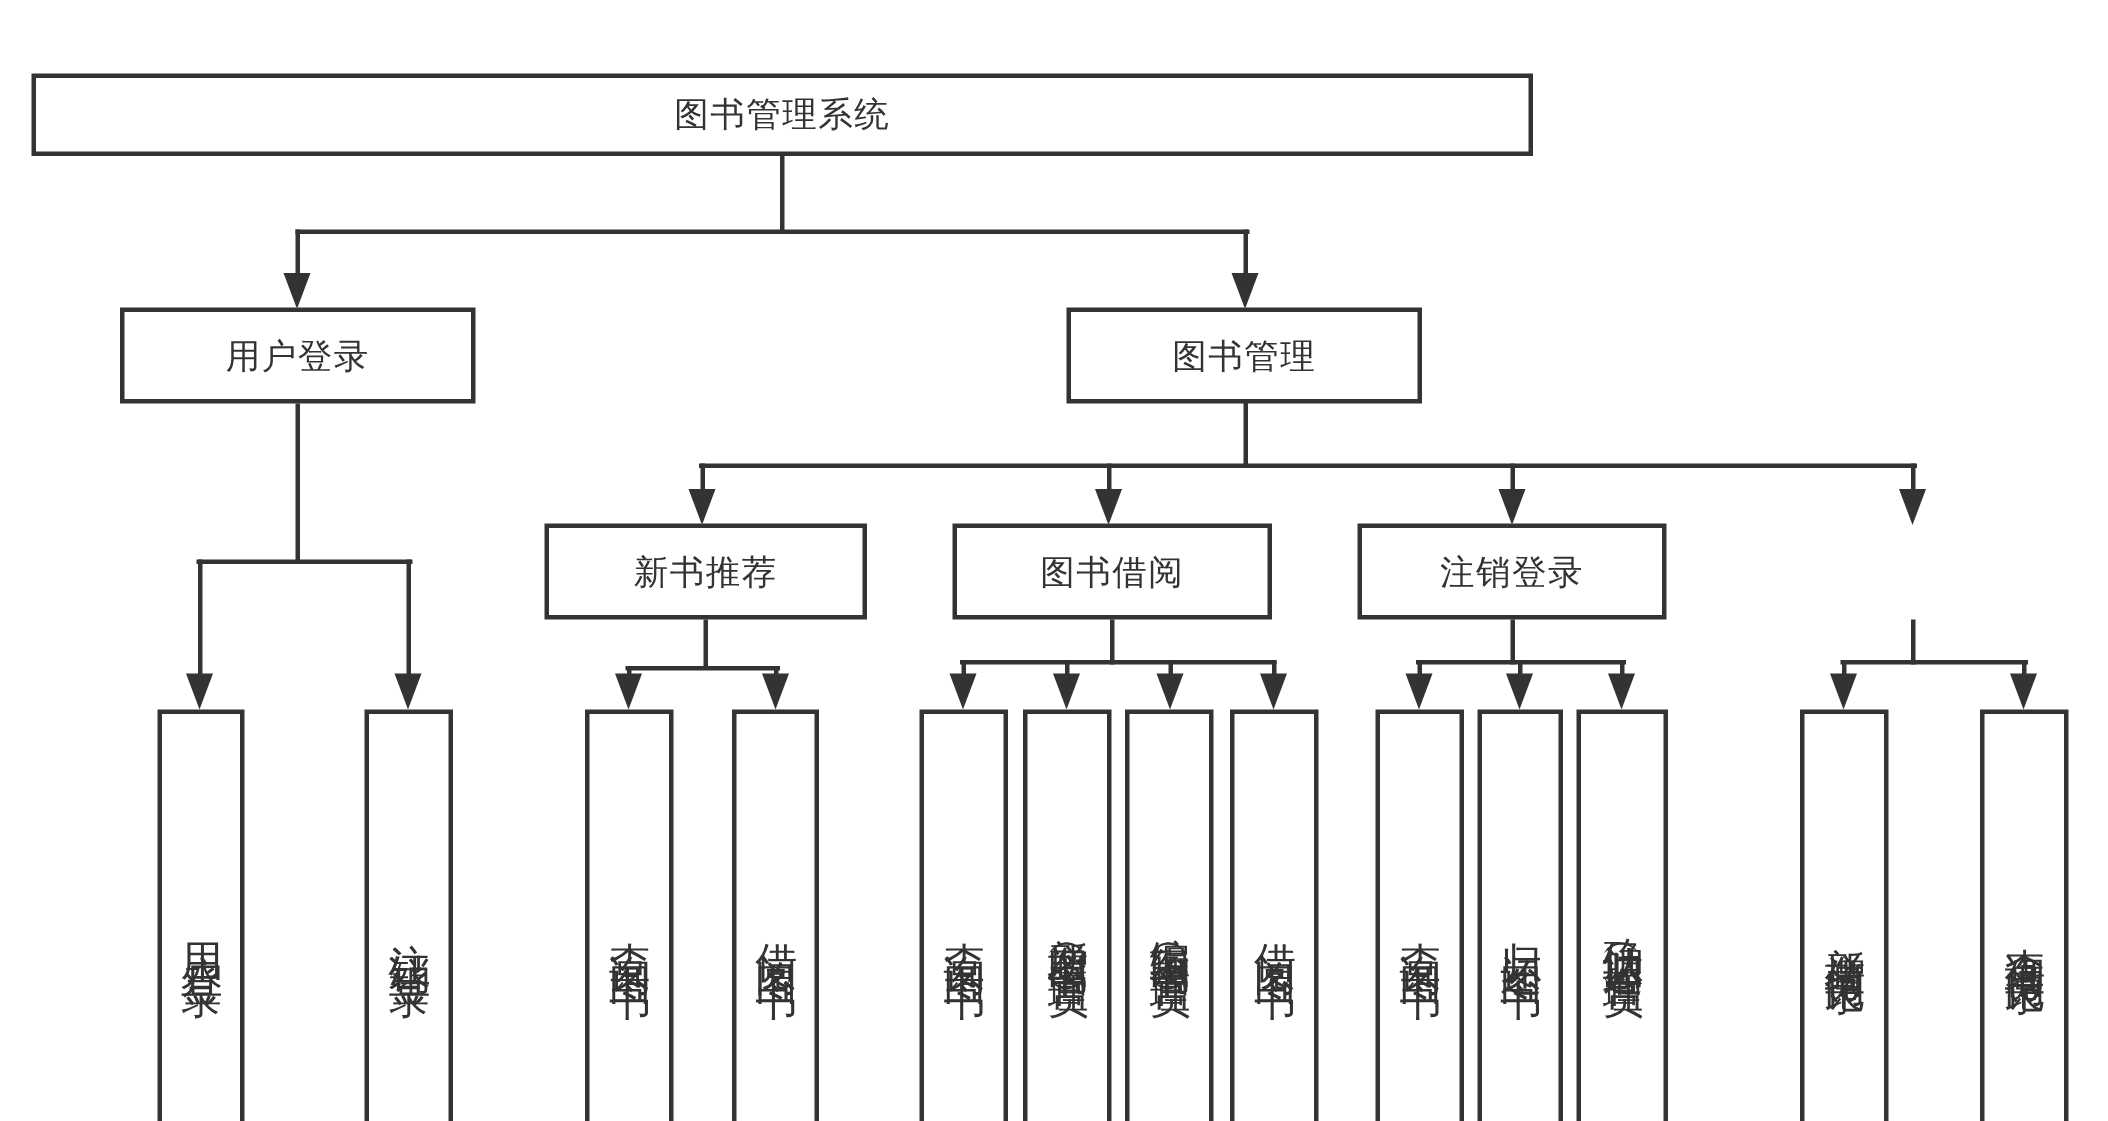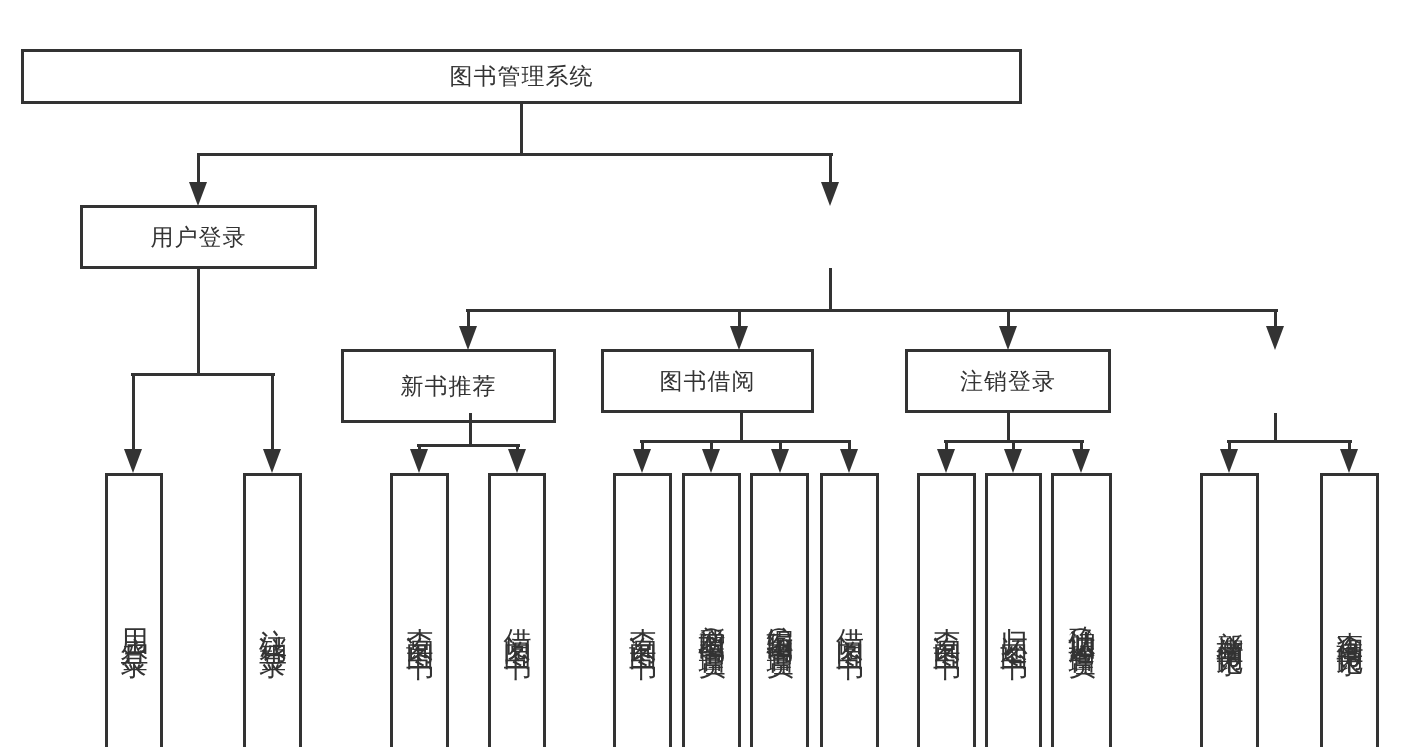--- a/index.html
+++ b/index.html
@@ -79,44 +79,47 @@
 
   <div class="line" style="left:520px;top:68px;width:3px;height:50px"></div>
   <div class="line" style="left:197px;top:117px;width:636px;height:3px"></div>
   <div class="line" style="left:197px;top:117px;width:3px;height:32px"></div>
   <div class="arrow" style="left:189px;top:146px"></div>
   <div class="line" style="left:829px;top:117px;width:3px;height:32px"></div>
   <div class="arrow" style="left:821px;top:146px"></div>
 
   <div class="box" style="left:80px;top:169px;width:237px;height:64px">
     <span class="hlabel">用户登录</span>
+  </div>
+  <div class="box" style="left:711px;top:169px;width:237px;height:64px">
+    <span class="hlabel">图书管理</span>
   </div>
 
   <div class="line" style="left:197px;top:233px;width:3px;height:107px"></div>
   <div class="line" style="left:131px;top:337px;width:144px;height:3px"></div>
   <div class="line" style="left:132px;top:337px;width:3px;height:79px"></div>
   <div class="arrow" style="left:124px;top:413px"></div>
   <div class="line" style="left:271px;top:337px;width:3px;height:79px"></div>
   <div class="arrow" style="left:263px;top:413px"></div>
 
   <div class="line" style="left:829px;top:232px;width:3px;height:44px"></div>
   <div class="line" style="left:466px;top:273px;width:812px;height:3px"></div>
   <div class="line" style="left:467px;top:273px;width:3px;height:20px"></div>
   <div class="arrow" style="left:459px;top:290px"></div>
   <div class="line" style="left:738px;top:273px;width:3px;height:20px"></div>
   <div class="arrow" style="left:730px;top:290px"></div>
   <div class="line" style="left:1007px;top:273px;width:3px;height:20px"></div>
   <div class="arrow" style="left:999px;top:290px"></div>
   <div class="line" style="left:1274px;top:273px;width:3px;height:20px"></div>
   <div class="arrow" style="left:1266px;top:290px"></div>
 
-  <div class="box" style="left:341px;top:313px;width:215px;height:74px">
+  <div class="box" style="left:363px;top:313px;width:215px;height:64px">
     <span class="hlabel">新书推荐</span>
   </div>
-  <div class="box" style="left:601px;top:313px;width:213px;height:64px">
+  <div class="box" style="left:635px;top:313px;width:213px;height:64px">
     <span class="hlabel">图书借阅</span>
   </div>
   <div class="box" style="left:905px;top:313px;width:206px;height:64px">
     <span class="hlabel">注销登录</span>
   </div>
 
   <div class="line" style="left:469px;top:377px;width:3px;height:33px"></div>
   <div class="line" style="left:417px;top:408px;width:103px;height:3px"></div>
   <div class="line" style="left:418px;top:408px;width:3px;height:8px"></div>
   <div class="arrow" style="left:410px;top:413px"></div>

